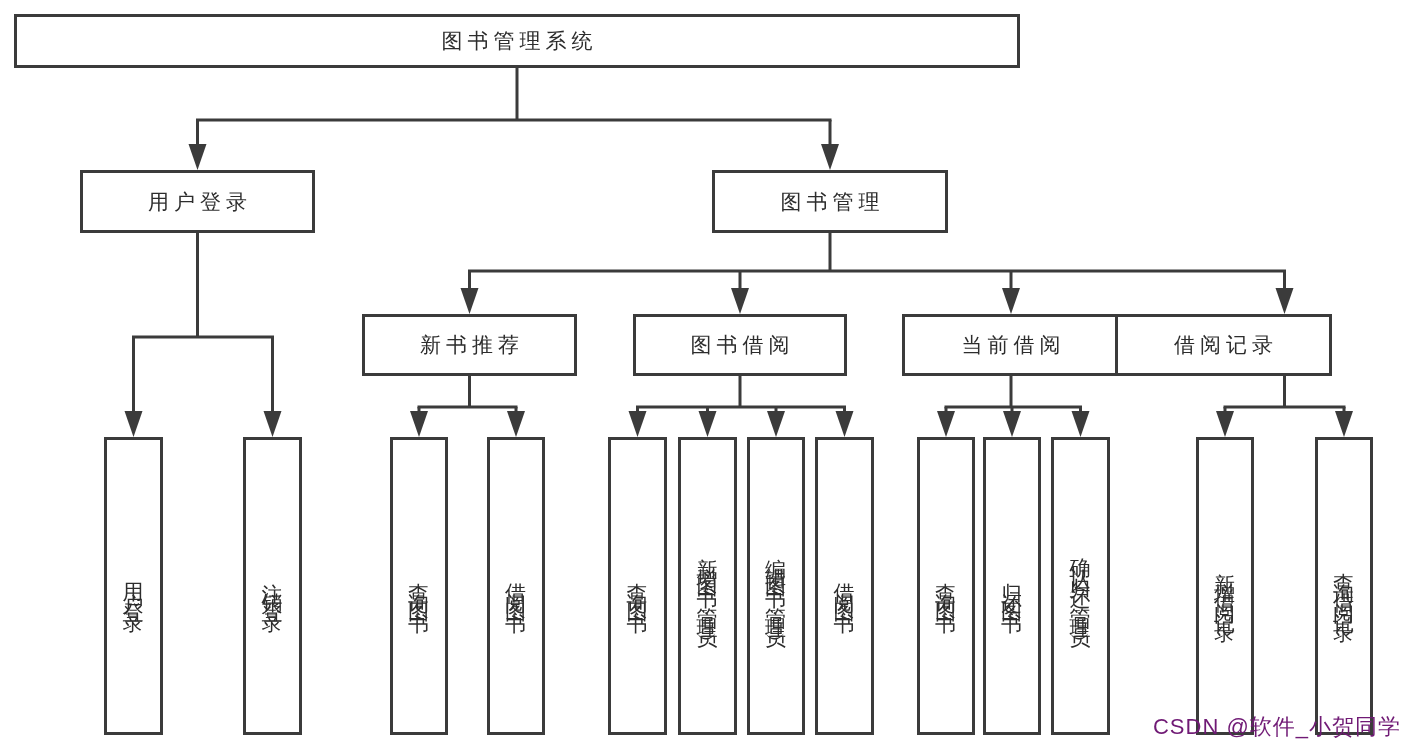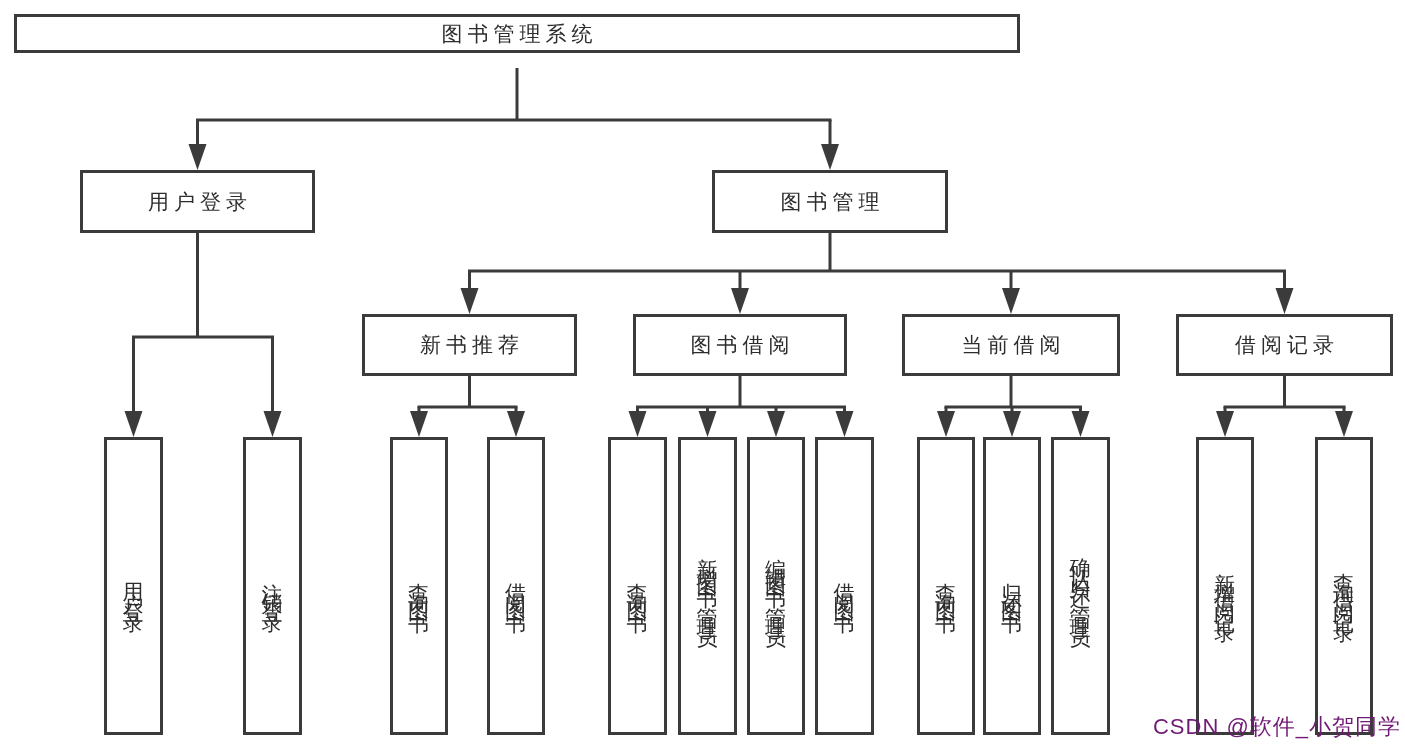--- a/index.html
+++ b/index.html
@@ -76,41 +76,41 @@
       <line x1="1012" y1="407" x2="1012" y2="415" stroke="#3b3b3b" stroke-width="3"></line>
       <polygon points="1003,411 1021,411 1012,437" fill="#3b3b3b"></polygon>
       <line x1="1080.5" y1="407" x2="1080.5" y2="415" stroke="#3b3b3b" stroke-width="3"></line>
       <polygon points="1071.5,411 1089.5,411 1080.5,437" fill="#3b3b3b"></polygon>
       <line x1="1225" y1="407" x2="1225" y2="415" stroke="#3b3b3b" stroke-width="3"></line>
       <polygon points="1216,411 1234,411 1225,437" fill="#3b3b3b"></polygon>
       <line x1="1344" y1="407" x2="1344" y2="415" stroke="#3b3b3b" stroke-width="3"></line>
       <polygon points="1335,411 1353,411 1344,437" fill="#3b3b3b"></polygon>
     </svg>
 
-  <div class="node" style="left:14px; top:14px; width:1006px; height:39px;">
+  <div class="node" style="left:14px; top:14px; width:1006px; height:54px;">
     <span>图书管理系统</span>
   </div>
 
   <div class="node" style="left:80px; top:170px; width:235px; height:63px;">
     <span>用户登录</span>
   </div>
   <div class="node" style="left:712px; top:170px; width:236px; height:63px;">
     <span>图书管理</span>
   </div>
 
   <div class="node" style="left:362px; top:314px; width:215px; height:62px;">
     <span>新书推荐</span>
   </div>
   <div class="node" style="left:902px; top:314px; width:218px; height:62px;">
     <span>当前借阅</span>
   </div>
   <div class="node" style="left:633px; top:314px; width:214px; height:62px;">
     <span>图书借阅</span>
   </div>
-  <div class="node" style="left:1176px; top:314px; width:217px; height:62px;">
+  <div class="node" style="left:1115px; top:314px; width:217px; height:62px;">
     <span>借阅记录</span>
   </div>
 
   <div class="node leaf" style="left:104px; top:437px; width:59px; height:298px;">
     <span>用户登录</span>
   </div>
   <div class="node leaf" style="left:243px; top:437px; width:59px; height:298px;">
     <span>注销登录</span>
   </div>
 

